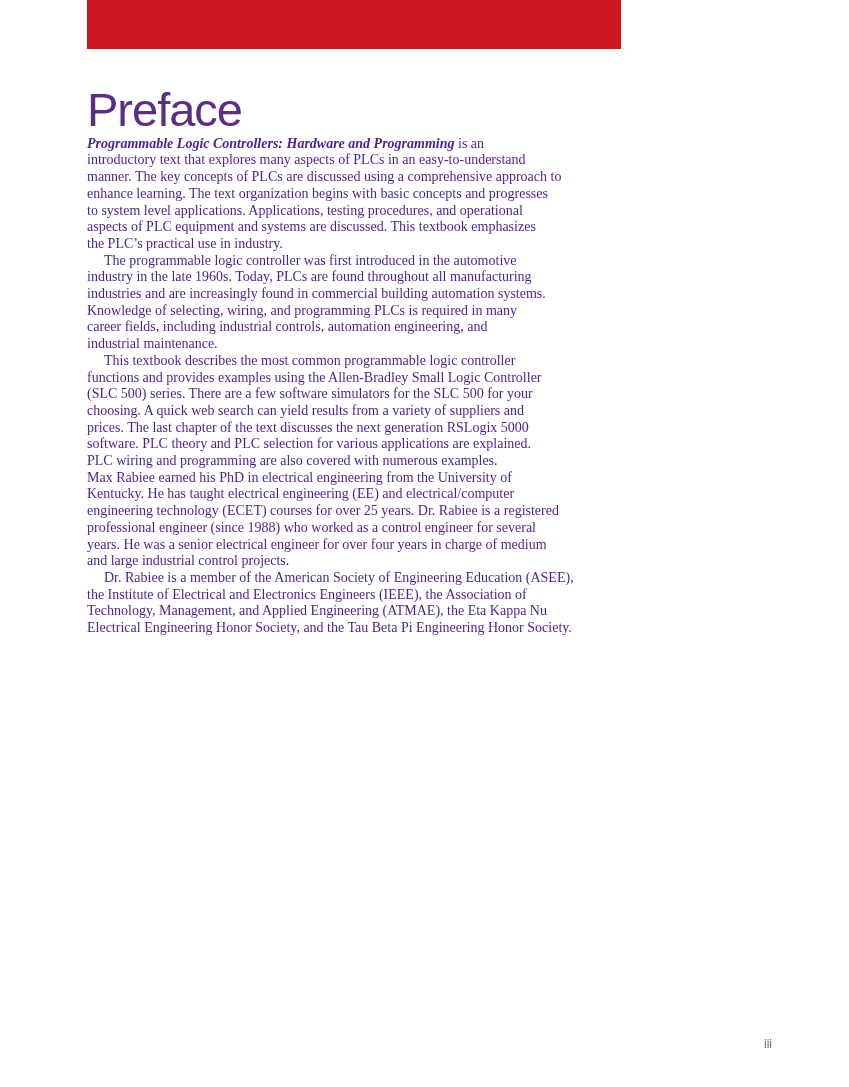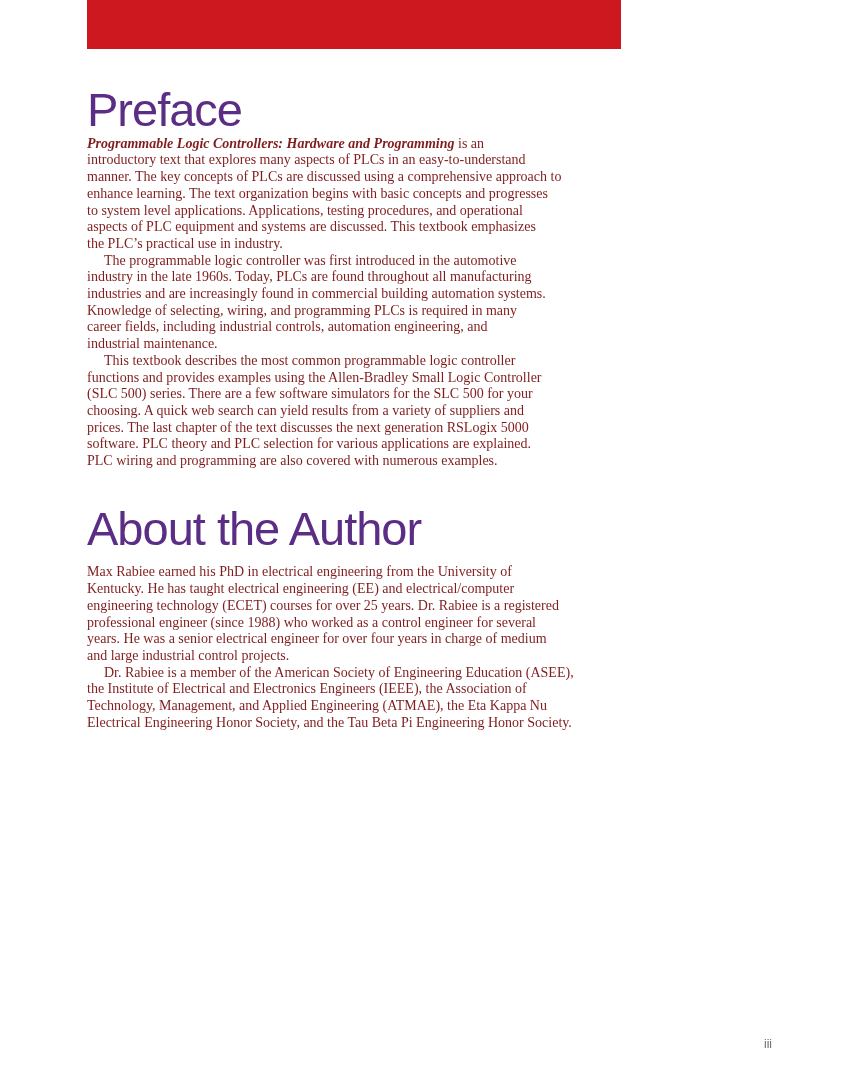--- a/index.html
+++ b/index.html
@@ -43,21 +43,21 @@
   }
   h1.about-heading {
     margin-top: 33px;
     margin-bottom: 10px;
   }
   p.body-text {
     margin: 0;
     font-family: "Liberation Serif", serif;
     font-size: 14px;
     line-height: 16.7px;
-    color: #7f1d1d;
+    color: #4c1d95;
     white-space: pre-line;
   }
   p.indent {
     text-indent: 17px;
   }
   .lead-title {
     font-weight: bold;
     font-style: italic;
   }
   .folio {
@@ -97,21 +97,20 @@
 industrial maintenance.</p>
 
     <p class="body-text indent">This textbook describes the most common programmable logic controller
 functions and provides examples using the Allen-Bradley Small Logic Controller
 (SLC 500) series. There are a few software simulators for the SLC 500 for your
 choosing. A quick web search can yield results from a variety of suppliers and
 prices. The last chapter of the text discusses the next generation RSLogix 5000
 software. PLC theory and PLC selection for various applications are explained.
 PLC wiring and programming are also covered with numerous examples.</p>
 
-    <h1 class="section-heading about-heading">About the Author</h1>
 
     <p class="body-text">Max Rabiee earned his PhD in electrical engineering from the University of
 Kentucky. He has taught electrical engineering (EE) and electrical/computer
 engineering technology (ECET) courses for over 25 years. Dr. Rabiee is a registered
 professional engineer (since 1988) who worked as a control engineer for several
 years. He was a senior electrical engineer for over four years in charge of medium
 and large industrial control projects.</p>
 
     <p class="body-text indent">Dr. Rabiee is a member of the American Society of Engineering Education (ASEE),
 the Institute of Electrical and Electronics Engineers (IEEE), the Association of

